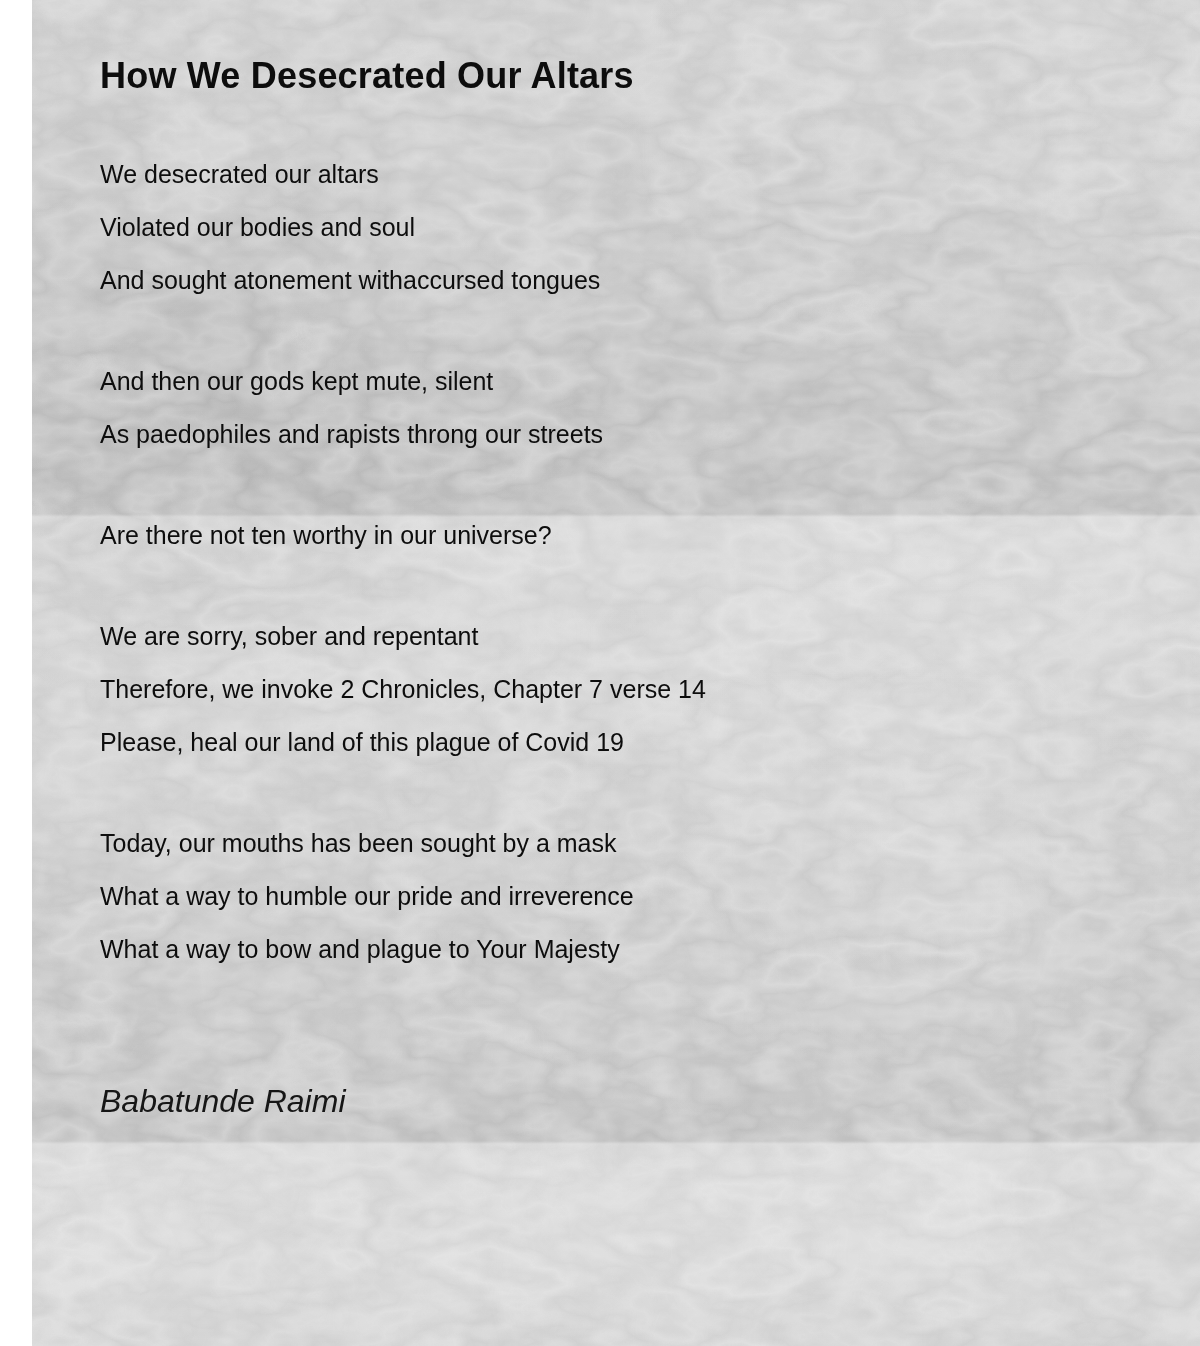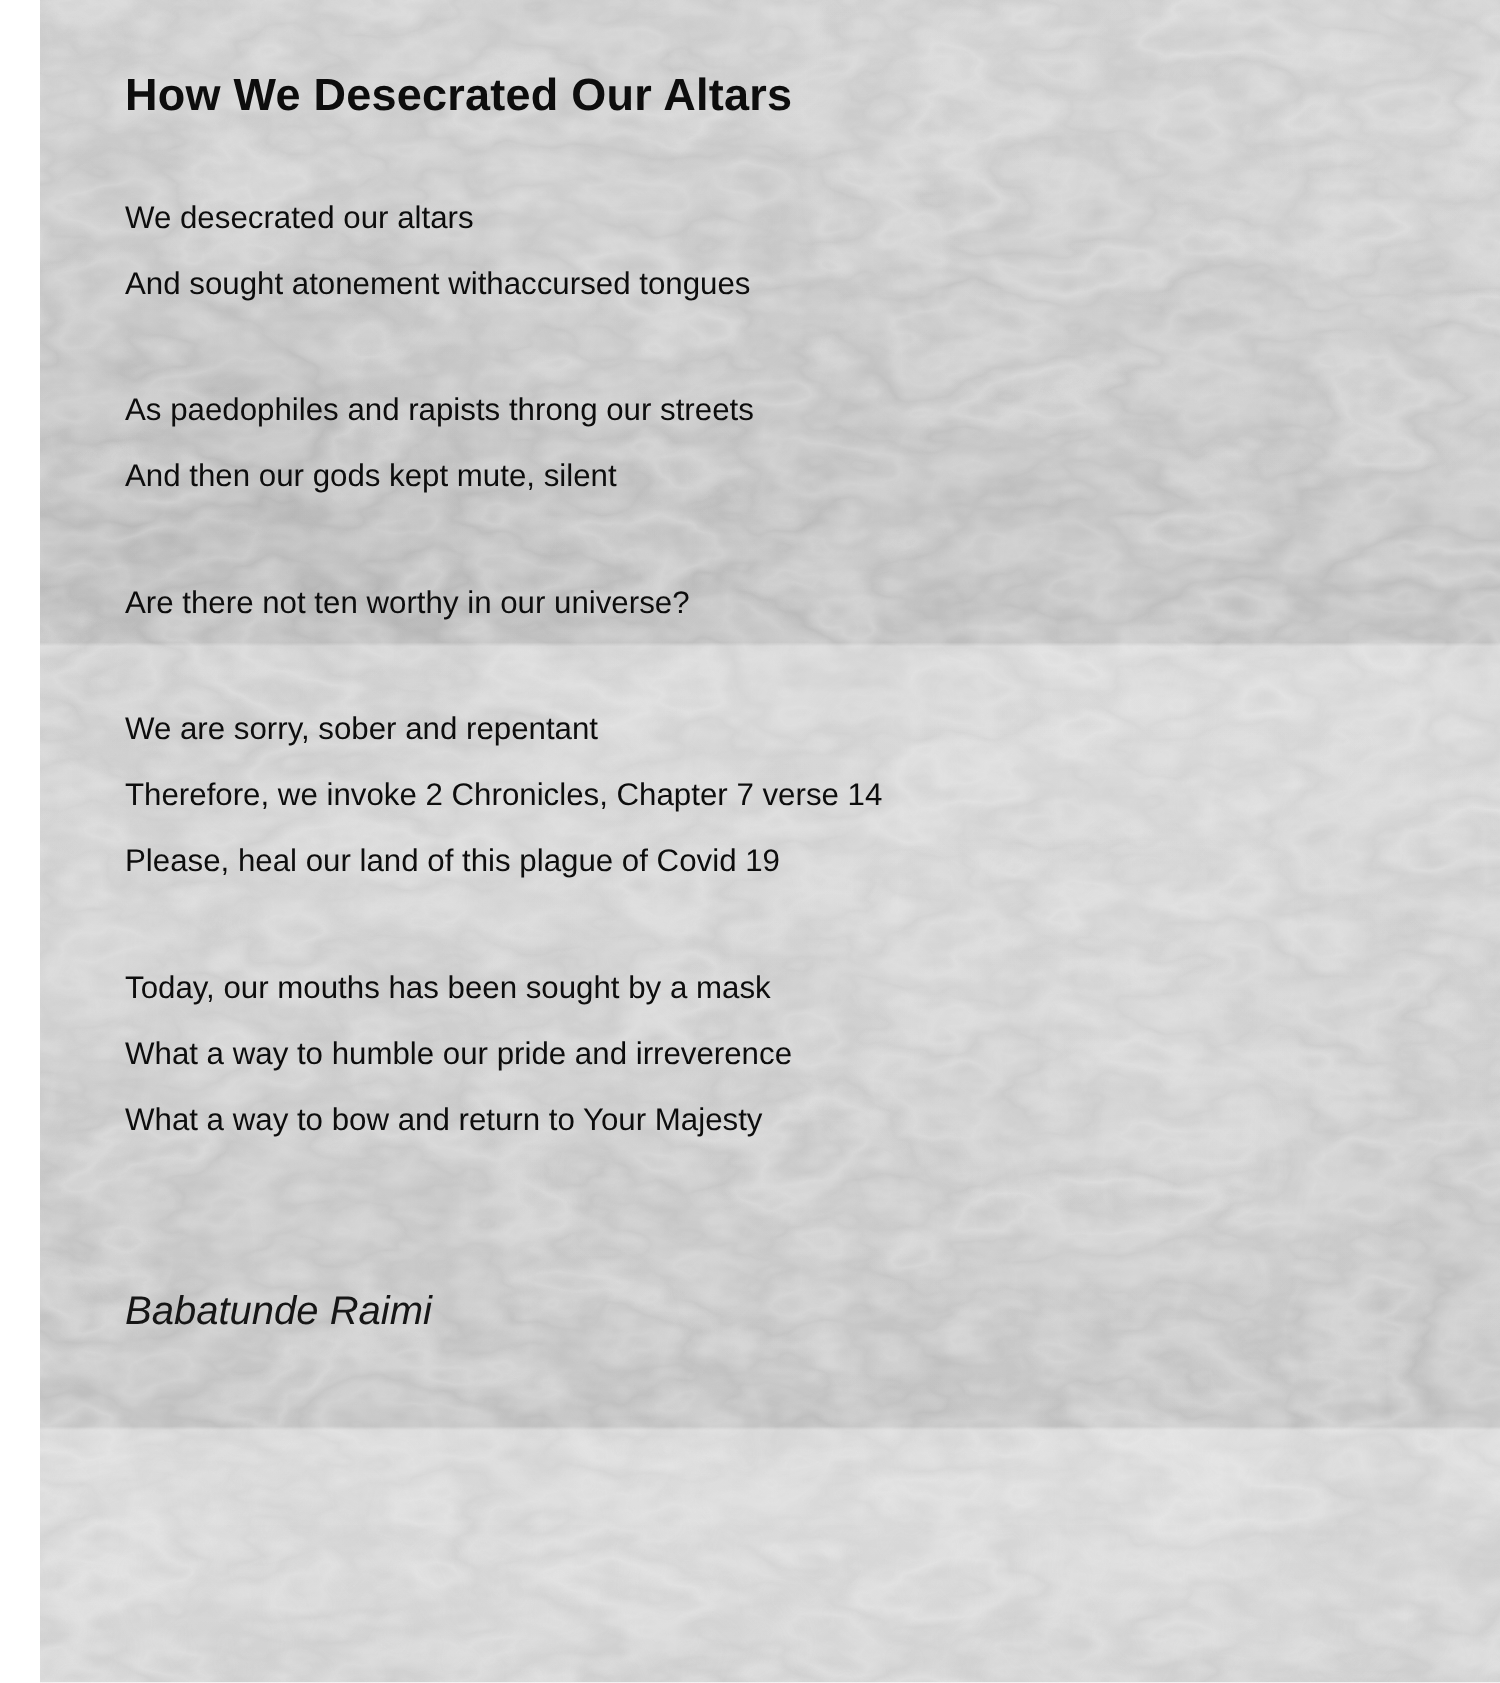--- a/index.html
+++ b/index.html
@@ -115,40 +115,41 @@
     <rect x="0" y="0" width="1200" height="1346" filter="url(#contours)" opacity="0.45"></rect>
     <rect x="0" y="0" width="1200" height="1346" filter="url(#contours2)" opacity="0.30"></rect>
   </svg>
 
   <div class="content">
 
     <h1 class="title">How We Desecrated Our Altars</h1>
 
     <div class="stanza first">
       <div class="poem-line">We desecrated our altars</div>
+      <div class="poem-line">Violated our bodies and soul</div>
       <div class="poem-line">And sought atonement withaccursed tongues</div>
     </div>
 
     <div class="stanza">
+      <div class="poem-line">And then our gods kept mute, silent</div>
       <div class="poem-line">As paedophiles and rapists throng our streets</div>
-      <div class="poem-line">And then our gods kept mute, silent</div>
     </div>
 
     <div class="stanza">
       <div class="poem-line">Are there not ten worthy in our universe?</div>
     </div>
 
     <div class="stanza">
       <div class="poem-line">We are sorry, sober and repentant</div>
       <div class="poem-line">Therefore, we invoke 2 Chronicles, Chapter 7 verse 14</div>
       <div class="poem-line">Please, heal our land of this plague of Covid 19</div>
     </div>
 
     <div class="stanza">
       <div class="poem-line">Today, our mouths has been sought by a mask</div>
       <div class="poem-line">What a way to humble our pride and irreverence</div>
-      <div class="poem-line">What a way to bow and return to Your Majesty</div>
+      <div class="poem-line">What a way to bow and plague to Your Majesty</div>
     </div>
 
     <div class="author">Babatunde Raimi</div>
 
   </div>
 </div>
 
 </body></html>

